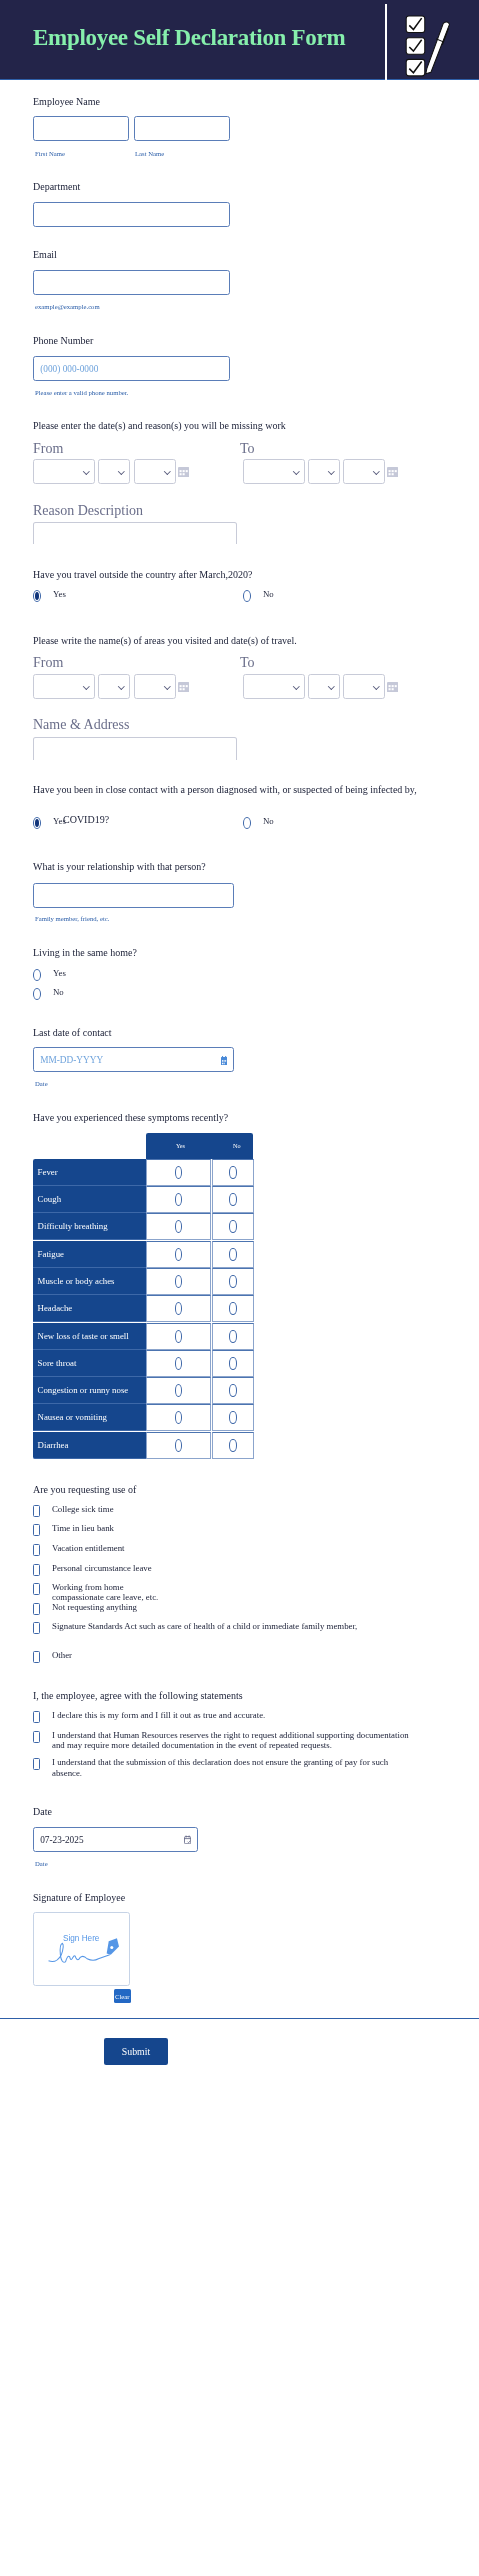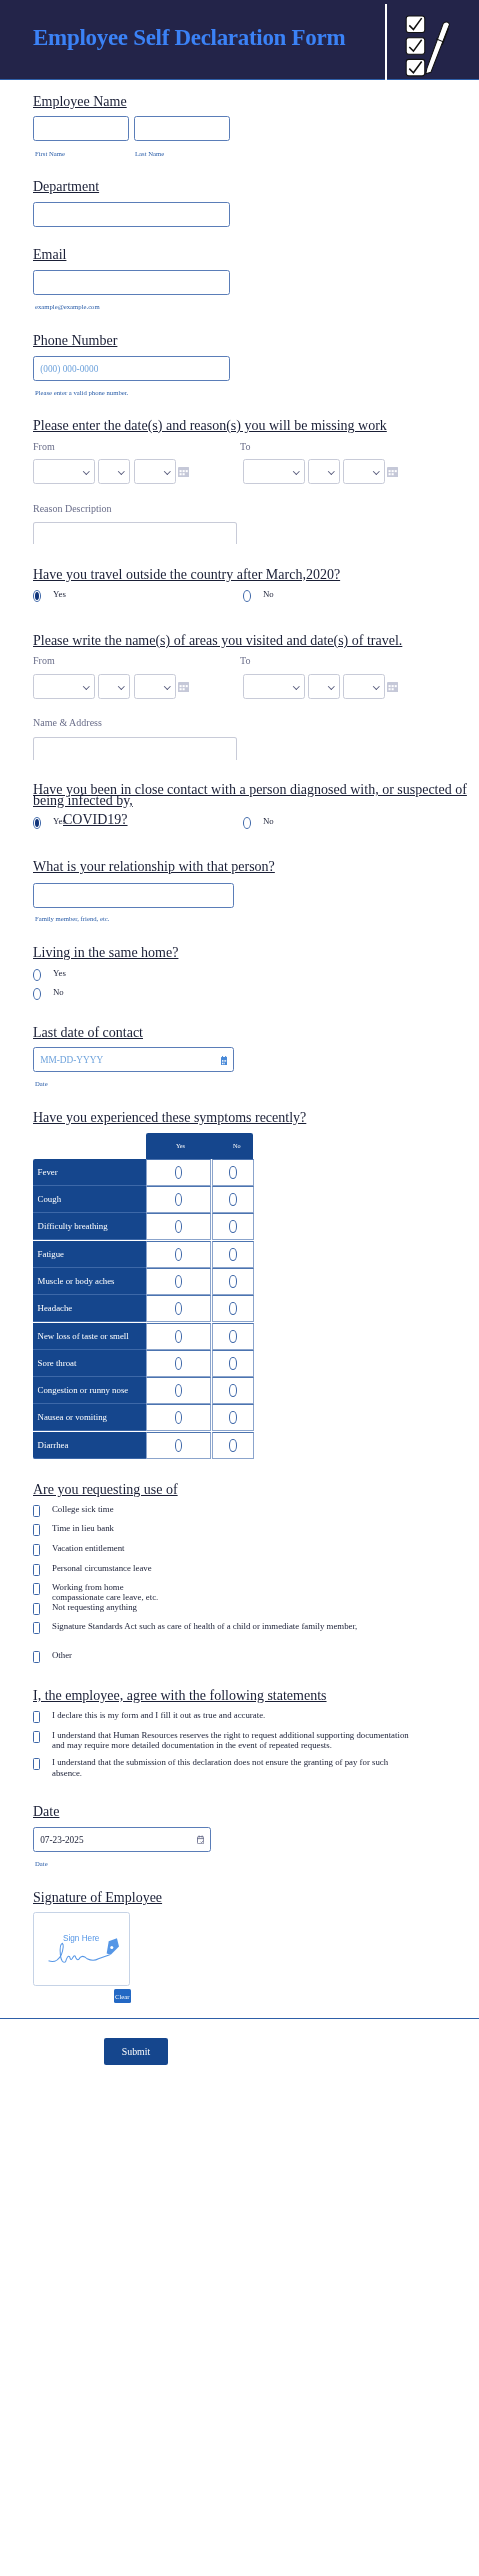--- a/index.html
+++ b/index.html
@@ -1,26 +1,26 @@
 <!DOCTYPE html>
 <html style="font-size:8.2px"><head>
 <meta charset="utf-8">
 <style>
   * { box-sizing: border-box; margin: 0; padding: 0; }
   html, body { width: 479px; background: #ffffff; }
   body { position: relative; height: 2598px; font-family: "Liberation Serif", "DejaVu Serif", serif; color: #1a1f36; overflow: hidden; }
 
   .header { position: absolute; left: 0; top: 0; width: 479px; height: 80px; background: #232449; border-bottom: 1px solid #2e5fa8; }
-  .header-title { position: absolute; left: 33px; top: 25px; font-size: 23px; font-weight: bold; color: #3b82f6; letter-spacing: -0.3px; }
+  .header-title { position: absolute; left: 33px; top: 25px; font-size: 23px; font-weight: bold; color: #86efac; letter-spacing: -0.3px; }
   .header-divider { position: absolute; left: 385px; top: 4.1px; width: 1.5px; height: 76px; background: #ffffff; }
   .header-icon { position: absolute; left: 402px; top: 13px; width: 62px; height: 67px; }
 
-  .q-label { position: absolute; left: 33px; font-size: 14px; color: #1a1f36; line-height: 11.3px; text-decoration: underline; }
+  .q-label { position: absolute; left: 33px; font-size: 10px; color: #1a1f36; line-height: 11.3px; }
   .sub-label { position: absolute; font-size: 6.7px; color: #2a5da8; }
-  .muted-label { position: absolute; font-size: 10px; color: #6a6e8a; }
+  .muted-label { position: absolute; font-size: 14px; color: #6a6e8a; }
 
   .text-input { position: absolute; height: 25px; border: 0.8px solid #5a7db8; border-radius: 2.6px; background: #fff; font-family: "Liberation Serif", serif; font-size: 9.3px; padding: 0 6.2px; color: #1a1f36; display: flex; align-items: center; }
   .placeholder { color: #6fa3dc; }
 
   .sel { position: absolute; height: 25px; border: 0.8px solid #c8cbd8; border-radius: 2.6px; background: #fff; }
   .sel .chev { position: absolute; right: 5.2px; top: 8.8px; width: 4.6px; height: 4.6px; border-right: 1px solid #55597a; border-bottom: 1px solid #55597a; transform: rotate(45deg); }
   .cal-gray { position: absolute; width: 7.2px; height: 11.3px; }
 
   .textarea { position: absolute; border: 0.8px solid #c8cbd8; border-bottom: none; border-radius: 2.6px 2.6px 0 0; background: #fff; }
 
@@ -332,21 +332,21 @@
 <div class="chk" style="left:33px; top:1711px;"></div>
 <div class="chk-label" style="top:1710px;">I declare this is my form and I fill it out as true and accurate.</div>
 <div class="chk" style="left:33px; top:1731px;"></div>
 <div class="chk-label" style="top:1730px;">I understand that Human Resources reserves the right to request additional supporting documentation</div>
 <div class="chk-label" style="top:1740px;">and may require more detailed documentation in the event of repeated requests.</div>
 <div class="chk" style="left:33px; top:1758px;"></div>
 <div class="chk-label" style="top:1757px;">I understand that the submission of this declaration does not ensure the granting of pay for such</div>
 <div class="chk-label" style="top:1768px;">absence.</div>
 
 <div class="q-label" style="top:1806px;">Date</div>
-<div class="text-input" style="left:33px; top:1827px; width:178px;">
+<div class="text-input" style="left:33px; top:1827px; width:165px;">
   <span>07-23-2025</span>
   <svg style="position:absolute; right:6.2px; top:7.2px; width:7.2px; height:9.3px;" viewBox="0 0 14 18">
       <rect x="1" y="3" width="12" height="14" rx="2" fill="none" stroke="#55597a" stroke-width="1.5"></rect>
       <line x1="1" y1="7" x2="13" y2="7" stroke="#55597a" stroke-width="1.5"></line>
       <line x1="4" y1="1" x2="4" y2="5" stroke="#55597a" stroke-width="1.5"></line>
       <line x1="10" y1="1" x2="10" y2="5" stroke="#55597a" stroke-width="1.5"></line>
       <path d="M7 13 L9 15 L12 11" fill="none" stroke="#55597a" stroke-width="1.3"></path>
     </svg>
 </div>
 <div class="sub-label" style="left:35px; top:1860px;">Date</div>

